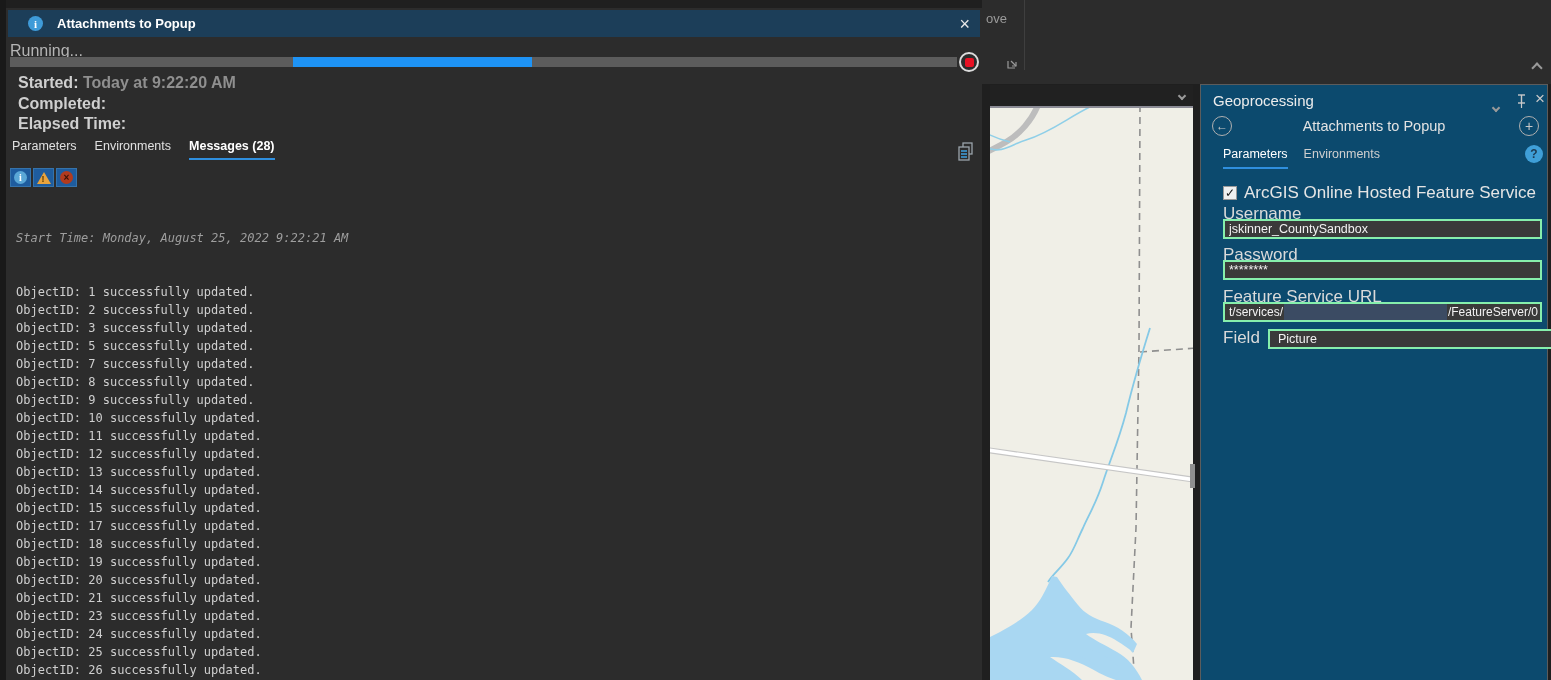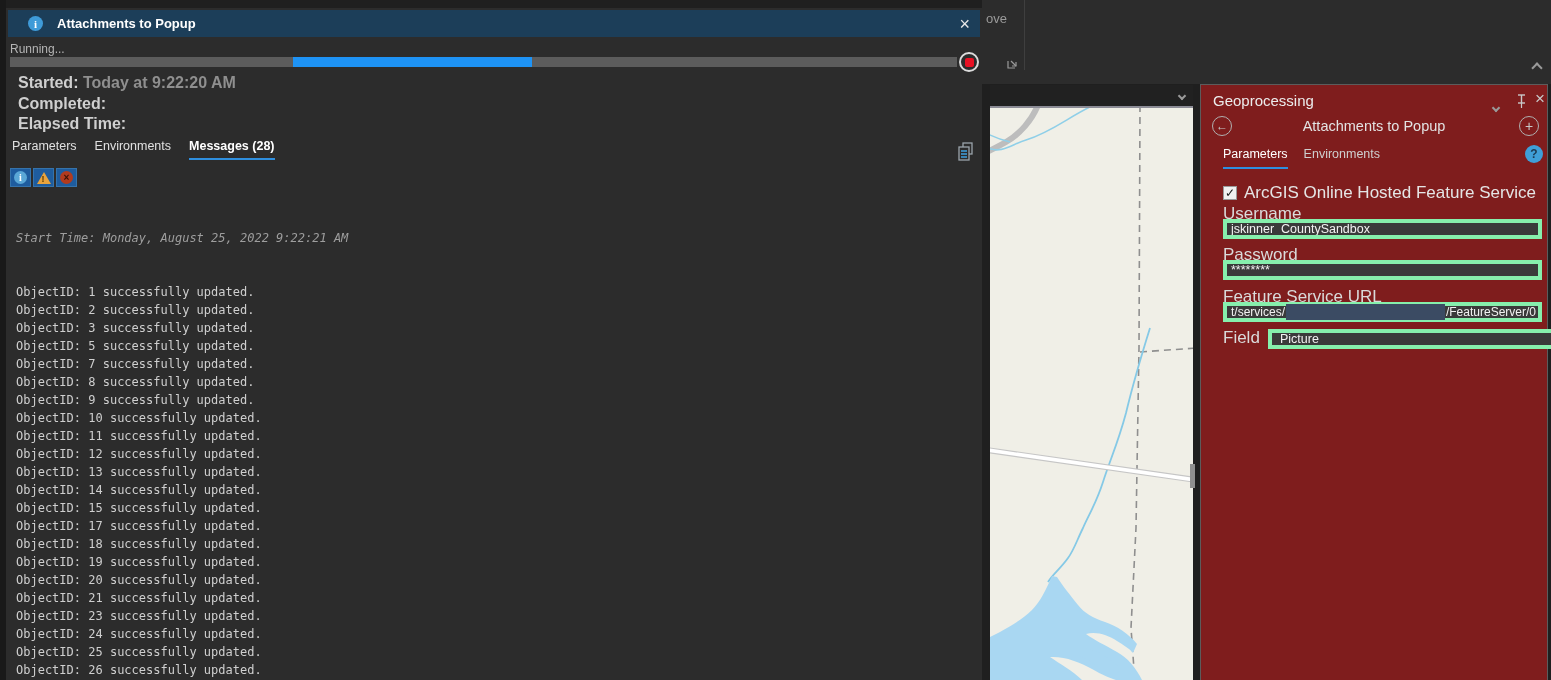--- a/index.html
+++ b/index.html
@@ -27,21 +27,21 @@
   #dialog-header { position:absolute; left:2px; top:2px; width:972px; height:27px;
                    background:#1c3e59; display:flex; align-items:center; }
   .info-circle { width:15px; height:15px; border-radius:50%; background:#3f9bd8; color:#fff;
                  font-size:11px; font-weight:bold; font-family:"Liberation Serif", serif;
                  display:flex; align-items:center; justify-content:center; }
   #dialog-header .info-circle { margin-left:20px; }
   #dialog-title { margin-left:14px; color:#ffffff; font-size:13px; font-weight:bold; }
   #dialog-close { margin-left:auto; margin-right:10px; color:#e8e8e8; font-size:18px;
                   line-height:18px; cursor:default; }
 
-  #running-label { position:absolute; left:4px; top:34px; color:#b5b5b5; font-size:12px; }
+  #running-label { position:absolute; left:4px; top:34px; color:#b5b5b5; font-size:16px; }
   #progress-track { position:absolute; left:4px; top:49px; width:947px; height:10px;
                     background:#5c5c5c; }
   #progress-segment { position:absolute; top:0; height:10px; background:#1e93f5; }
   #stop-button { position:absolute; left:953px; top:44px; width:20px; height:20px;
                  border:2px solid #dcdcdc; border-radius:50%; background:#2c2c2c;
                  display:flex; align-items:center; justify-content:center; }
   #stop-button .stop-square { width:9px; height:9px; background:#e81123; border-radius:2px; }
 
   .meta-row { position:absolute; left:12px; font-size:16px; color:#8f8f8f;font-weight:bold; }
   .meta-row b { color:#cfcfcf; }
@@ -78,21 +78,21 @@
   
   #map-pane-header { left:990px; top:85px; width:203px; height:21px; background:#212121;
                      display:flex; align-items:center; justify-content:flex-end;
                      padding-right:8px; }
   #map-top-border { left:990px; top:106px; width:203px; height:2px; background:#8c8c96; }
   #map-view { left:990px; top:108px; width:203px; height:572px; background:#f0efe7;
               overflow:hidden; }
   #map-scroll-thumb { left:1190px; top:464px; width:5px; height:24px; background:#8f8f8f; }
 
   
-  #gp-panel { left:1200px; top:84px; width:348px; height:596px; background:#7f1d1d;
+  #gp-panel { left:1200px; top:84px; width:348px; height:596px; background:#0c4a6e;
               border:1px solid #5c5c5c; border-bottom:none; }
   #gp-title-row { position:absolute; left:0; top:6px; width:100%; height:22px; }
   #gp-title { position:absolute; left:12px; top:1px; color:#ececec; font-size:15px; }
   #gp-chevron { position:absolute; left:292px; top:6px; }
   #gp-pin { position:absolute; left:315px; top:3px; }
   #gp-close { position:absolute; left:334px; top:-2px; color:#c9c9c9; font-size:17px; }
 
   #gp-nav-row { position:absolute; left:0; top:30px; width:100%; height:24px; }
   .circle-btn { width:20px; height:20px; border:1.5px solid #b0b0b0; border-radius:50%;
                 color:#c8c8c8; display:flex; align-items:center; justify-content:center;
@@ -111,21 +111,21 @@
              font-size:12px; display:flex; align-items:center; justify-content:center; }
 
   #gp-checkbox-row { position:absolute; left:22px; top:98px; display:flex;
                      align-items:center; gap:7px; }
   #gp-checkbox { width:14px; height:14px; background:#f0f0f0; border:1px solid #9a9a9a;
                  color:#1a1a1a; font-size:12px; line-height:13px; text-align:center; }
   #gp-checkbox-label { color:#e5e5e5; font-size:17px; }
 
   .gp-field-label { position:absolute; left:22px; color:#dadada; font-size:17px; }
   .gp-input { position:absolute; left:22px; width:319px; height:20px; background:#3a3a3a;
-              border:4px solid #86efac; color:#f2f2f2; font-size:12.5px;
+              border:2px solid #86efac; color:#f2f2f2; font-size:12.5px;
               font-family:"Liberation Sans", sans-serif; padding:0 4px; }
   #gp-url-input { display:flex; align-items:center; padding:0 2px 0 4px;
                   font-size:12px; color:#f2f2f2; }
   #gp-url-redacted { flex:1 1 auto; height:16px; background:#3b4b63; margin:0 1px; }
 
   
   svg.icon { display:block; }
 </style>
 </head>
 <body>

